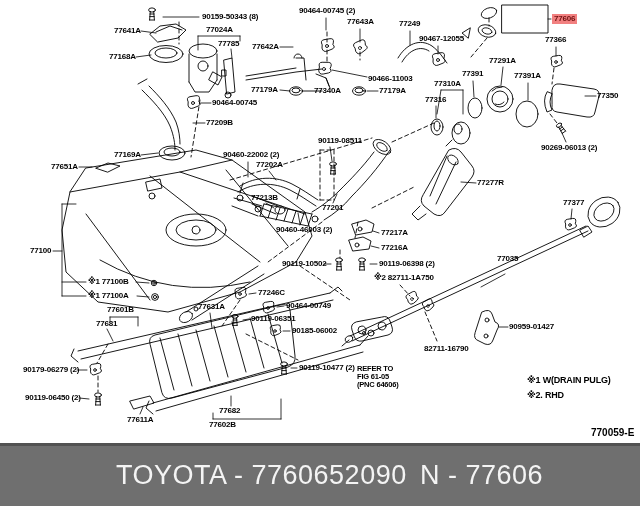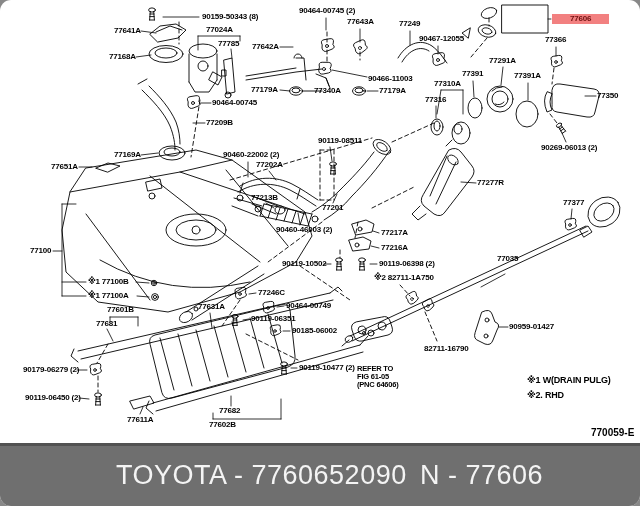--- a/index.html
+++ b/index.html
@@ -1,23 +1,23 @@
 <!DOCTYPE html>
 <html><head>
 <meta charset="utf-8">
 <style>
   html,body{margin:0;padding:0;background:#888;}
   .screen{position:relative;width:640px;height:506px;background:#ffffff;overflow:hidden;
-          font-family:"Liberation Sans","DejaVu Sans",sans-serif;border-radius:11px;}
+          font-family:"Liberation Sans","DejaVu Sans",sans-serif;}
   svg.art{position:absolute;left:0;top:0;}
   svg.art *{vector-effect:non-scaling-stroke;}
   .layer{position:absolute;left:0;top:0;width:640px;height:443px;}
   .label{position:absolute;transform:translateY(-50%);font-size:8px;font-weight:700;
          color:#000;white-space:nowrap;letter-spacing:-0.2px;line-height:1;}
-  .label.hl{padding:1px 18px;}
+  .label.hl{padding:1px 2px;}
   .refer-note{position:absolute;left:357px;top:342px;font-size:7.5px;font-weight:700;
               line-height:1.08;color:#000;letter-spacing:-0.2px;margin-top:23px;}
   .refer-note div{white-space:nowrap;}
   .footnotes{position:absolute;left:527px;top:375px;font-size:9px;font-weight:700;color:#000;}
   .footnotes div{margin-bottom:5px;white-space:nowrap;letter-spacing:-0.2px;}
   .doc-number{position:absolute;left:591px;top:427px;font-size:10px;font-weight:700;color:#000;
               white-space:nowrap;}
   .banner{position:absolute;left:0;top:443px;width:640px;height:74px;background:#6f6f6f;
           border-top:3px solid #525252;box-sizing:border-box;}
   .banner::after{content:"";position:absolute;left:0;bottom:0;width:100%;height:7px;background:#3d3d3d;}

